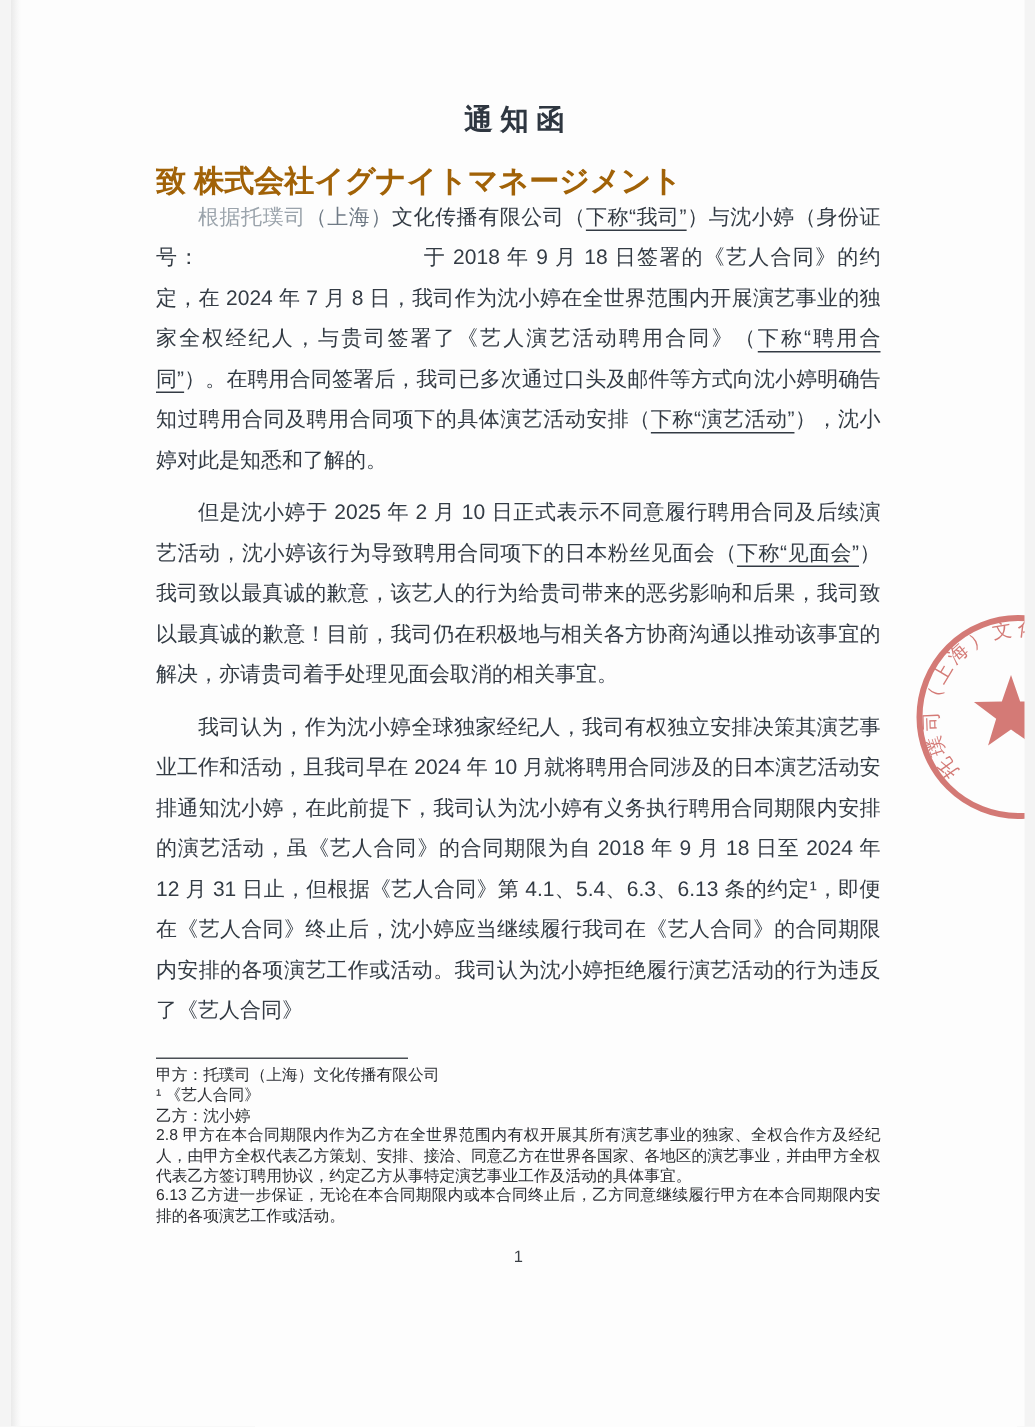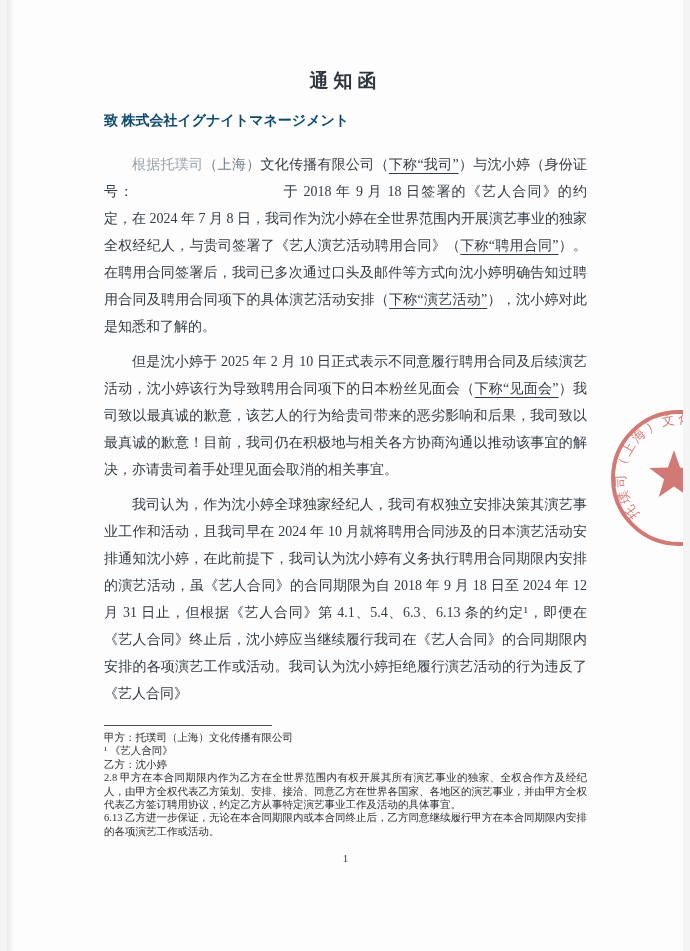--- a/index.html
+++ b/index.html
@@ -2,49 +2,49 @@
 <html><head>
 <meta charset="utf-8">
 <style>
   html,body{margin:0;padding:0;background:#f4f4f4;}
   .page{
     position:relative;
     width:676px;height:951px;
     margin:0 auto;
     background:#fdfdfd;
     overflow:hidden;
-    font-family:Liberation Serif, serif;
+    font-family:Liberation Sans, sans-serif;
     color:#333b44;
     box-sizing:border-box;
     padding:68px 96px 0 97px;
   }
   .page::before{
     content:"";position:absolute;left:0;top:0;bottom:0;width:7px;
     background:linear-gradient(90deg,#e9e9e9,#f6f6f6 60%,#fdfdfd);
   }
   .doc-title{
     margin:0;padding:0;
     font-size:19px;font-weight:bold;
     text-align:center;letter-spacing:5px;
     color:#2e3640;
     line-height:26px;
   }
   .addressee{
     margin-top:17px;
-    font-size:14px;font-weight:bold;
-    color:#0c4a6e;
+    font-size:20px;font-weight:bold;
+    color:#a16207;
     line-height:20px;
   }
   .body-para{
     margin:0;
     font-size:14px;line-height:27px;
     text-align:justify;
     text-indent:2em;
   }
-  .body-para.first{margin-top:20px;}
+  .body-para.first{}
   .body-para + .body-para{margin-top:8px;}
   .faded{color:#9aa3ab;}
   .semifaded{color:#707b86;}
   .u{text-decoration:underline;text-underline-offset:4px;}
   .gap{display:inline-block;height:1px;}
   .footnote-sep{
     margin-top:18px;
     width:168px;height:0;
     border-top:1px solid #4a4f55;
   }

